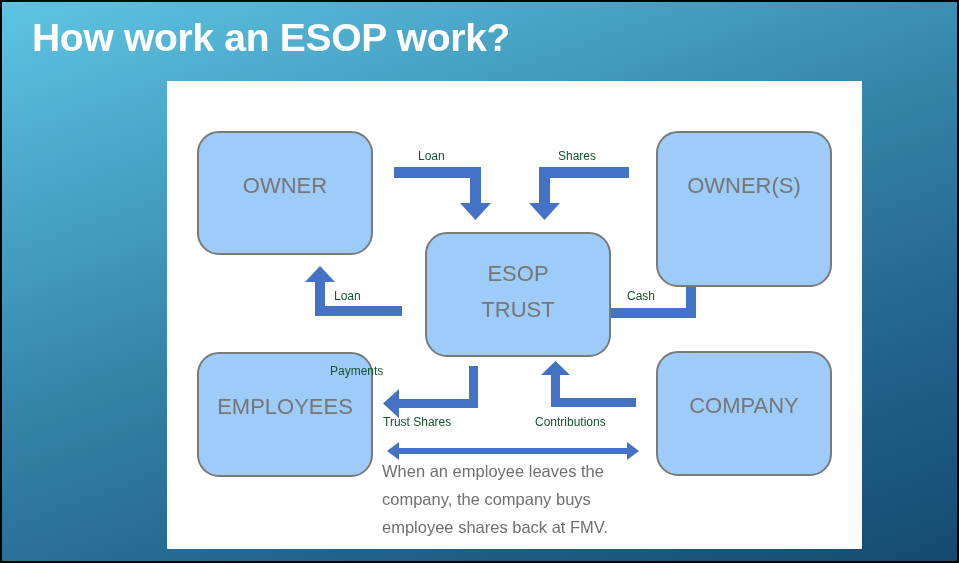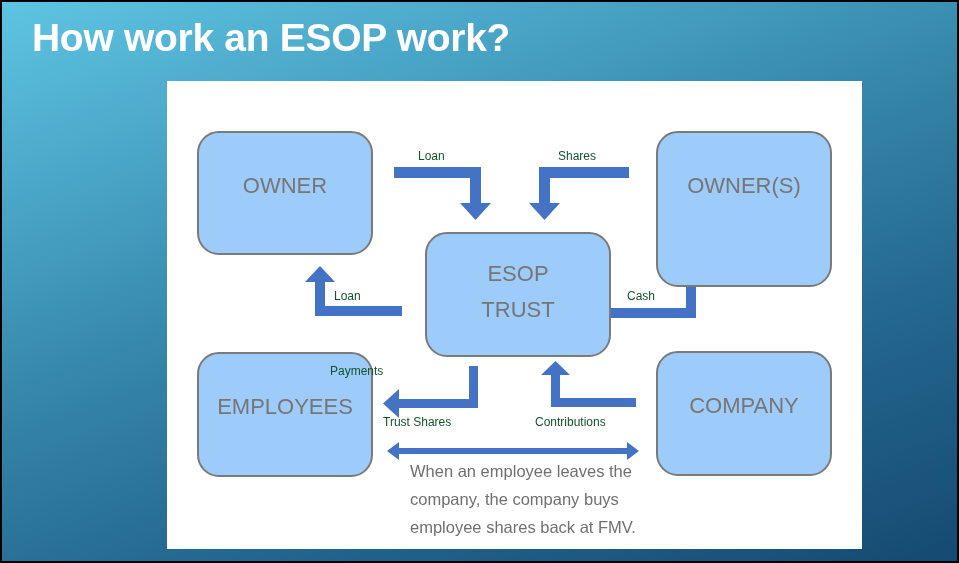--- a/index.html
+++ b/index.html
@@ -28,21 +28,20 @@
   .box .lbl { position:absolute; left:0; right:0; top:40px; }
   .box.esop .lbl { top:22px; line-height:36px; }
   .lab {
     position:absolute; font-family:"Liberation Sans", sans-serif;
     font-size:12px; color:#14532d; white-space:nowrap;
   }
   .note {
     position:absolute; left:215px; top:376px; width:280px;
     font-family:"Liberation Sans", sans-serif; font-size:16.5px; color:#707070;
     line-height:28px;
-    margin-left:28px;
   }
   svg.arrows { position:absolute; left:0; top:0; }
 </style>
 </head>
 <body>
 
 <div class="slide">
   <div class="title">How work an ESOP work?</div>
 
   <div class="panel">

